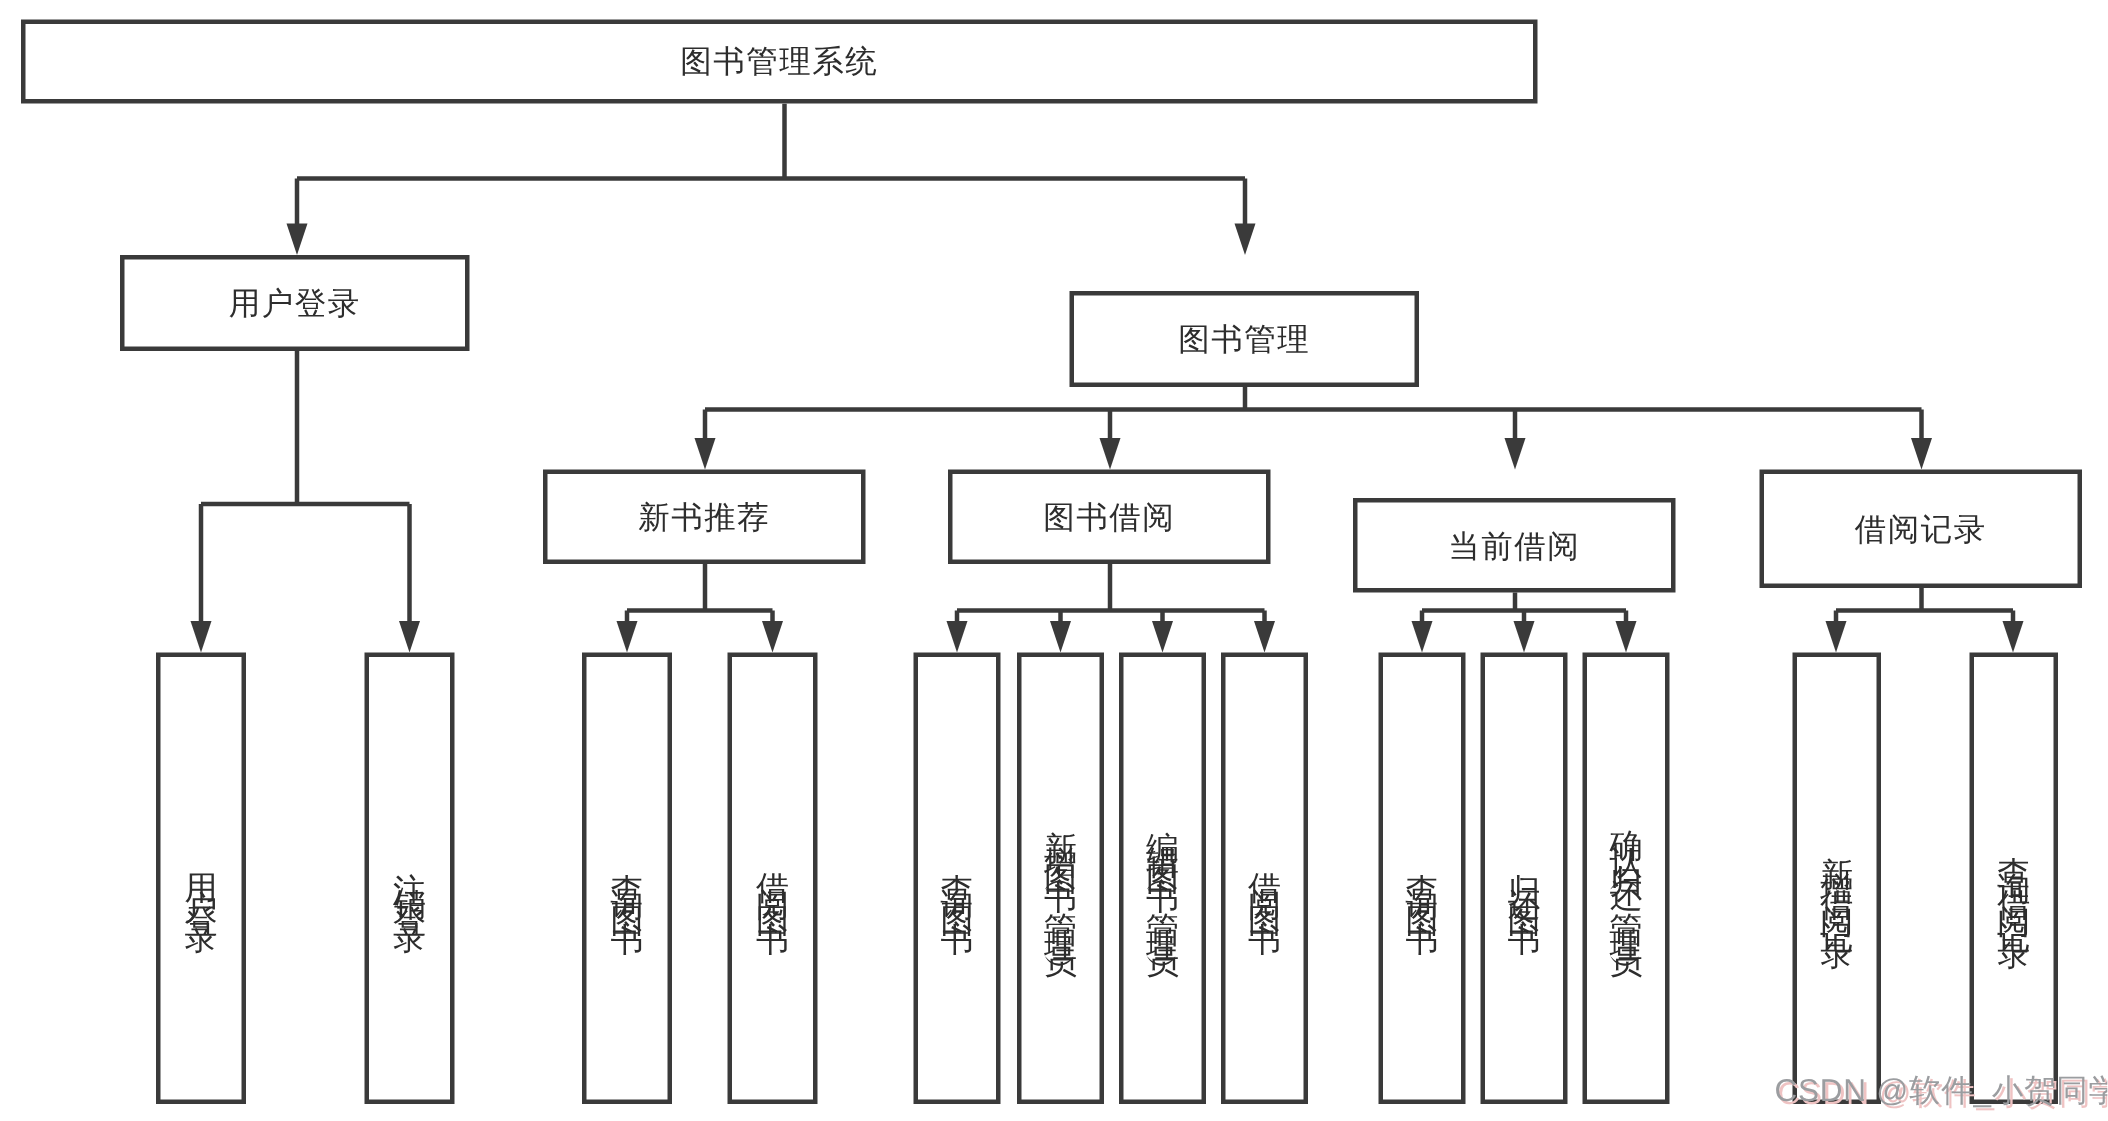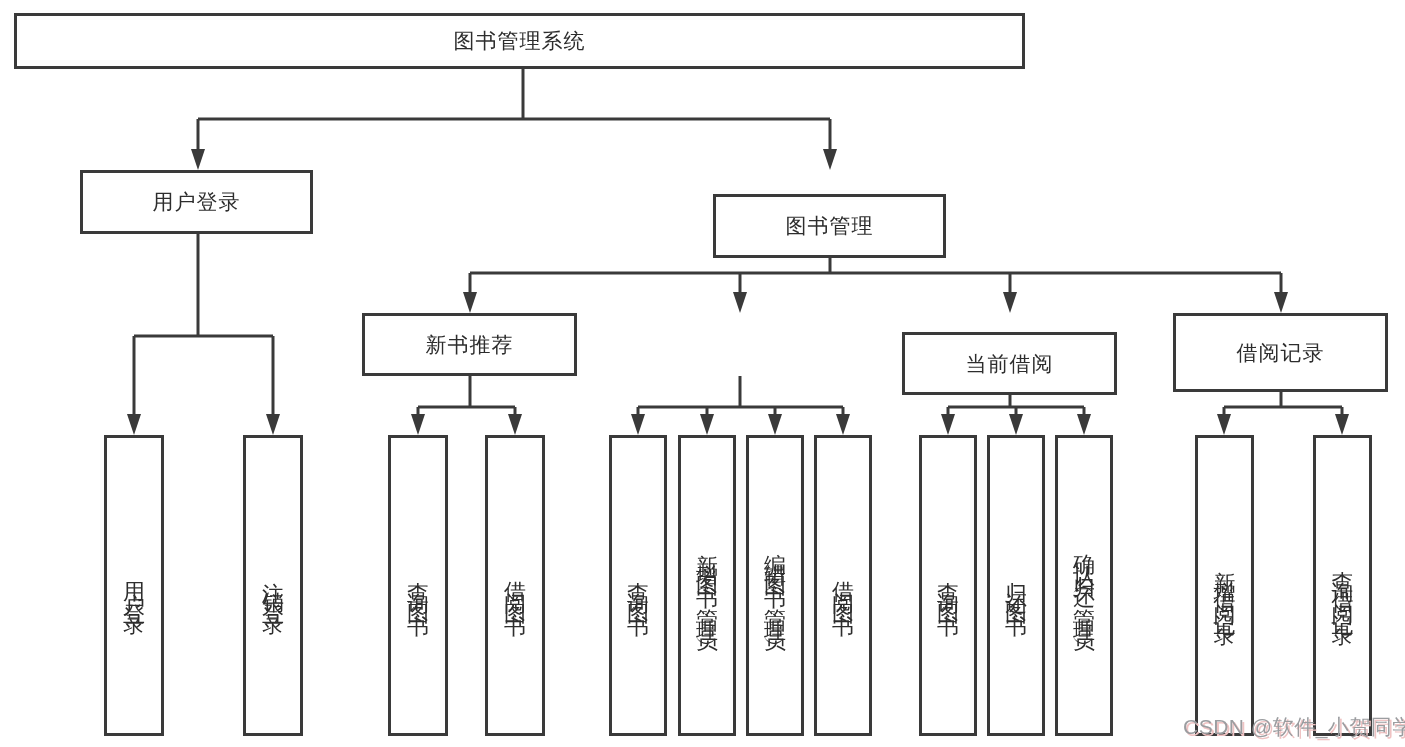--- a/index.html
+++ b/index.html
@@ -104,20 +104,21 @@
       <polygon points="1335,414 1349,414 1342,435"></polygon>
     </g>
   </svg>
 
   <div class="box h-box" style="left:14px; top:13px; width:1011px; height:56px;">图书管理系统</div>
 
   <div class="box h-box" style="left:80px; top:170px; width:233px; height:64px;">用户登录</div>
   <div class="box h-box" style="left:713px; top:170px; width:233px; height:64px;margin-top:24px;">图书管理</div>
 
   <div class="box h-box" style="left:362px; top:313px; width:215px; height:63px;text-align:right;">新书推荐</div>
+  <div class="box h-box" style="left:632px; top:313px; width:215px; height:63px;">图书借阅</div>
   <div class="box h-box" style="left:902px; top:332px; width:215px; height:63px;">当前借阅</div>
   <div class="box h-box" style="left:1173px; top:313px; width:215px; height:79px;">借阅记录</div>
 
   <div class="box leaf" style="left:104px; top:435px; width:60px; height:301px;">
     <span class="vtext">用户登录</span>
   </div>
   <div class="box leaf" style="left:243px; top:435px; width:60px; height:301px;">
     <span class="vtext">注销登录</span>
   </div>
 

